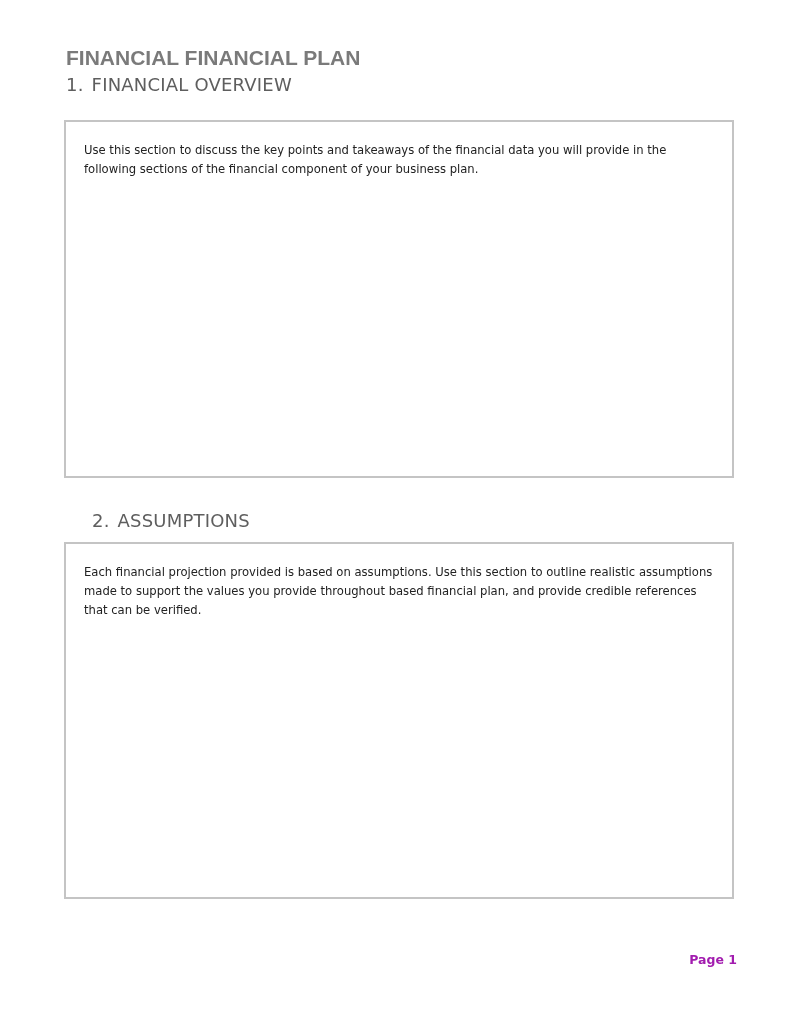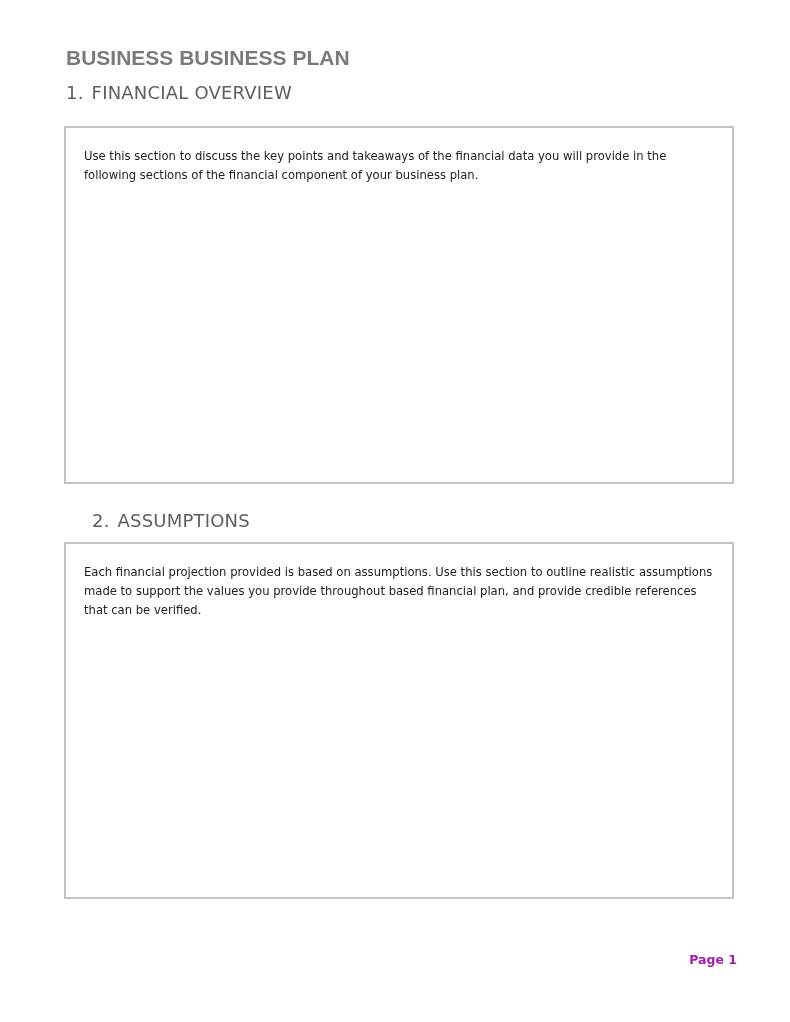--- a/index.html
+++ b/index.html
@@ -12,27 +12,27 @@
     .section-heading .num { margin-right: 8px; }
     .box { position: absolute; left: 64px; width: 666px; border: 2px solid #c4c4c4; background: #fff; }
     .box-text { position: absolute; left: 18px; right: 18px; top: 19px; font-size: 11.6px; line-height: 19px;
                 color: #222; font-family: "DejaVu Sans", sans-serif; }
     .page-number { position: absolute; right: 53px; top: 952px; font-size: 12.5px; color: #a21caf;
                    font-family: "DejaVu Sans", sans-serif; font-weight: bold; }
   </style>
 </head>
 <body>
 
-<div class="title">BUSINESS BUSINESS PLAN</div>
+<div class="title">FINANCIAL FINANCIAL PLAN</div>
 
-<div class="section-heading" style="top: 82px; text-align: right;">
+<div class="section-heading" style="top: 74px; text-align: right;">
   <span class="num">1.</span><span>FINANCIAL OVERVIEW</span>
 </div>
 
-<div class="box" style="top: 126px; height: 354px;">
+<div class="box" style="top: 120px; height: 354px;">
   <div class="box-text">Use this section to discuss the key points and takeaways of the financial data you will provide in the following sections of the financial component of your business plan.</div>
 </div>
 
 <div class="section-heading" style="top: 510px; margin-left: 26px;">
   <span class="num">2.</span><span>ASSUMPTIONS</span>
 </div>
 
 <div class="box" style="top: 542px; height: 353px;">
   <div class="box-text">Each financial projection provided is based on assumptions. Use this section to outline realistic assumptions made to support the values you provide throughout based financial plan, and provide credible references that can be verified.</div>
 </div>

